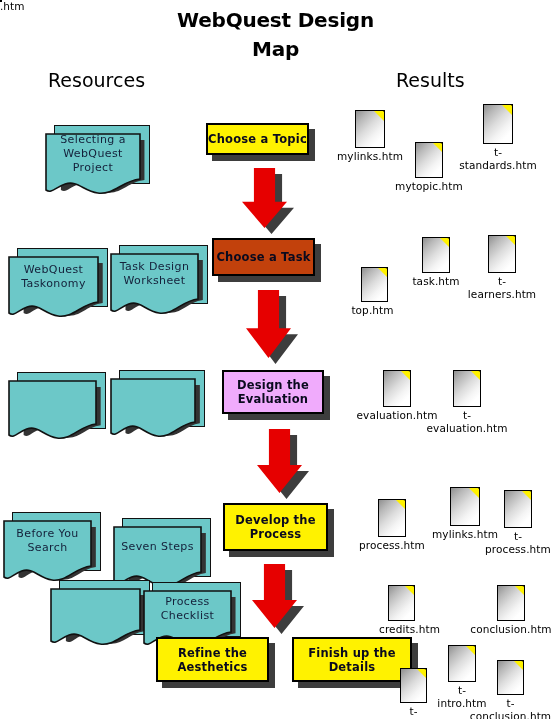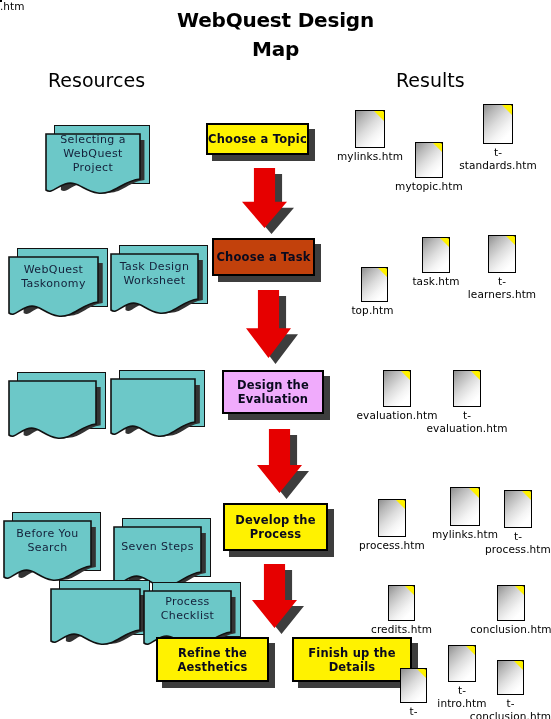--- a/index.html
+++ b/index.html
@@ -387,21 +387,21 @@
   <div class="fileic" style="left:504px;top:490px;width:28px;height:38px;">
       <div class="page" style="width:28px;height:38px;">
         <div class="grad"></div>
         <div class="fold" style="border-left:9px solid transparent;border-top:9px solid #FFF200;right:0;top:0;"></div>
         <div class="foldline" style="right:0;top:0;width:13.049999999999999px;height:1px;background:#000;transform-origin:100% 0;transform:rotate(45deg);"></div>
       </div>
       <div class="cap" style="top:40px;">t-
 process.htm</div>
     </div>
 
-  <div class="fileic" style="left:388px;top:585px;width:27px;height:36px;">
+  <div class="fileic" style="left:388px;top:585px;width:27px;height:36px;padding-left:16px;">
       <div class="page" style="width:27px;height:36px;">
         <div class="grad"></div>
         <div class="fold" style="border-left:9px solid transparent;border-top:9px solid #FFF200;right:0;top:0;"></div>
         <div class="foldline" style="right:0;top:0;width:13.049999999999999px;height:1px;background:#000;transform-origin:100% 0;transform:rotate(45deg);"></div>
       </div>
       <div class="cap" style="top:38px;">credits.htm</div>
     </div>
   <div class="fileic" style="left" :="">
       <div class="page" style="width:NaNpx;height:NaNpx;">
         <div class="grad"></div>

